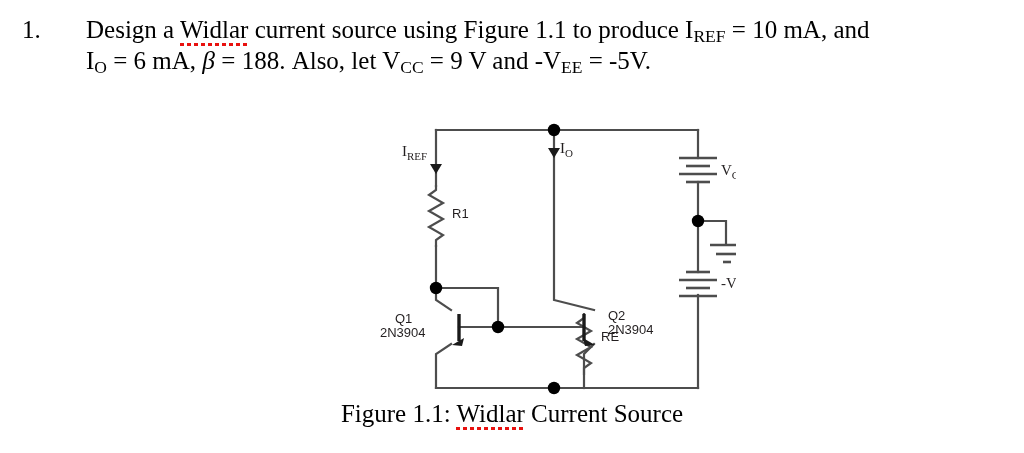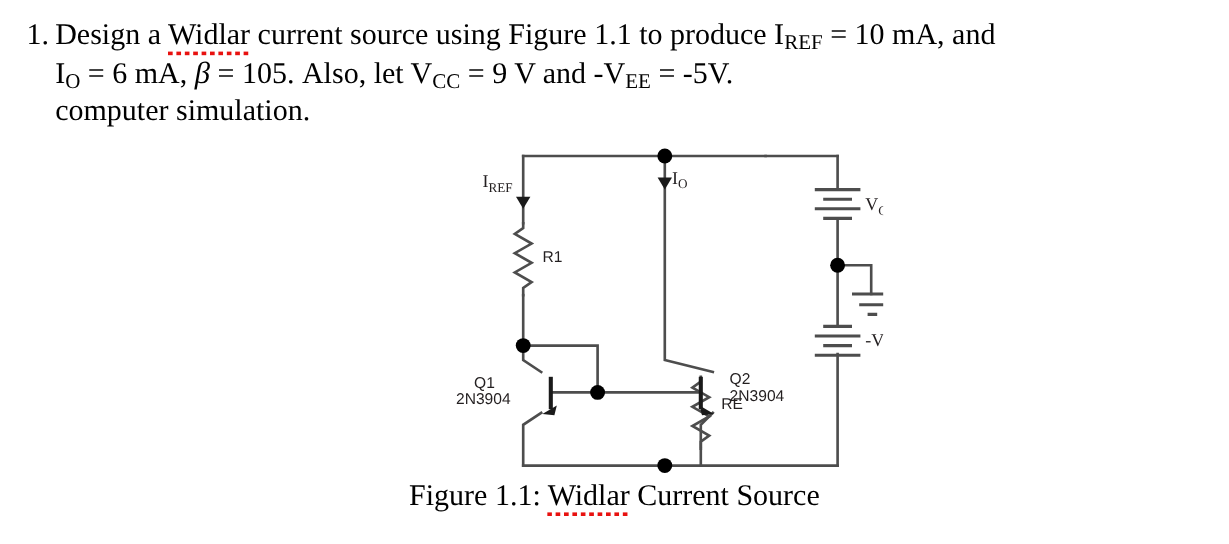--- a/index.html
+++ b/index.html
@@ -36,20 +36,21 @@
     width: 34px;
     flex: 0 0 34px;
     text-align: left;
     padding-left: 10px;
     box-sizing: border-box;
   }
   .problem-body {
     flex: 1 1 auto;
     text-align: justify;
     text-justify: inter-word;
+    margin-left: 40px;
   }
   .problem-body .ln {
     display: block;
     white-space: nowrap;
   }
   .problem-body .ln.just {
     display: flex;
     justify-content: space-between;
   }
   sub {
@@ -104,24 +105,23 @@
 <div class="problem">
   <div class="problem-row">
     <div class="problem-number">1.</div>
     <div class="problem-body">
 
       <span class="ln just">
         <span><span>Design a </span><span class="spellerr">Widlar</span><span> current source using Figure 1.1 to produce I</span><sub>REF</sub><span> = 10 mA, and</span></span>
       </span>
 
       <span class="ln just">
-        <span><span>I</span><sub>O</sub><span> = 6 mA, </span><span class="beta">β</span><span> = 105. Also, let V</span><sub>CC</sub><span> = 9 V and -V</span><sub>EE</sub><span> = -5V.</span></span>
+        <span><span>I</span><sub>O</sub><span> = 6 mA, </span><span class="beta">β</span><span> = 188. Also, let V</span><sub>CC</sub><span> = 9 V and -V</span><sub>EE</sub><span> = -5V.</span></span>
       </span>
 
-      <span class="ln">computer simulation.</span>
 
     </div>
   </div>
 </div>
 
 <div class="figure-wrap">
   <svg class="schematic" width="360" height="280" viewBox="0 0 360 280">
 
     <g stroke="#4d4d4d" stroke-width="2.2" fill="none" stroke-linecap="square">
 

